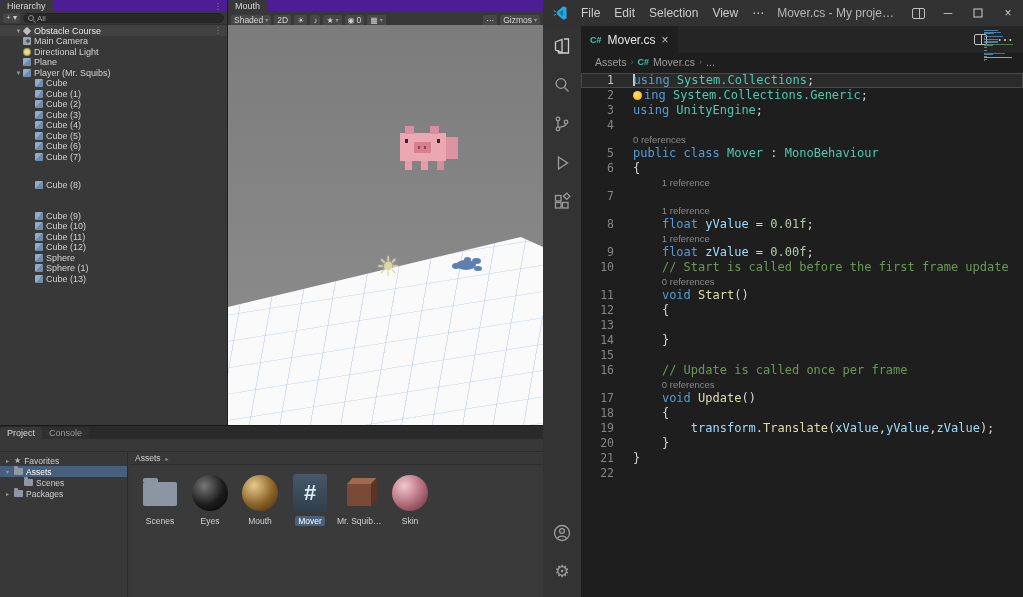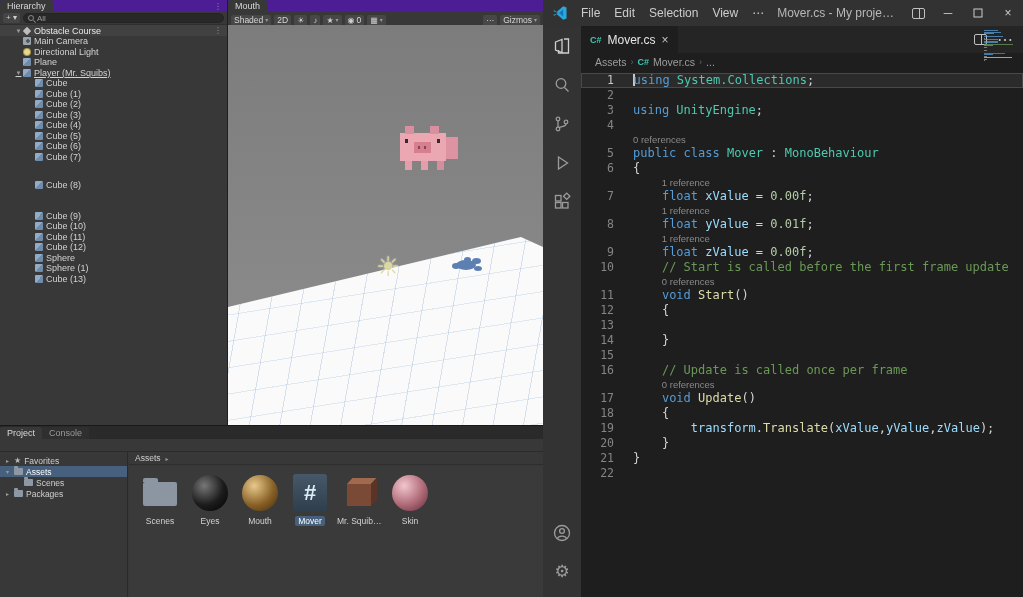--- a/index.html
+++ b/index.html
@@ -215,21 +215,21 @@
             <div class="hrow" style="padding-left: 14px;">
               <span class="harrow"></span>
               <span class="hicon hicon-light"></span>
               <span class="hlabel">Directional Light</span>
             </div>
             <div class="hrow" style="padding-left: 14px;">
               <span class="harrow"></span>
               <span class="hicon hicon-mesh"></span>
               <span class="hlabel">Plane</span>
             </div>
-            <div class="hrow" style="padding-left: 14px; text-decoration: underline;">
+            <div class="hrow" style="padding-left: 14px;">
               <span class="harrow">▼</span>
               <span class="hicon hicon-mesh"></span>
               <span class="hlabel">Player (Mr. Squibs)</span>
             </div>
             <div class="hrow" style="padding-left: 26px;">
               <span class="harrow"></span>
               <span class="hicon hicon-mesh"></span>
               <span class="hlabel">Cube</span>
             </div>
             <div class="hrow" style="padding-left: 26px;">
@@ -556,28 +556,28 @@
       <div class="breadcrumbs">
         <span>Assets</span>
         <span class="bc-sep">›</span>
         <span class="cs-icon">C#</span>
         <span>Mover.cs</span>
         <span class="bc-sep">›</span>
         <span>...</span>
       </div>
       <div class="code">
           <div class="cline current"><span class="gutter">1</span><span class="ccontent"><span class="cursor"></span><span class="tk-k">using</span><span class="tk-p"> </span><span class="tk-t">System.Collections</span><span class="tk-p">;</span></span></div>
-          <div class="cline"><span class="gutter">2</span></div>
+          <div class="cline"><span class="gutter">2</span><span class="ccontent"><span class="bulb"></span><span class="tk-k">ing</span><span class="tk-p"> </span><span class="tk-t">System.Collections.Generic</span><span class="tk-p">;</span></span></div>
           <div class="cline"><span class="gutter">3</span><span class="ccontent"><span class="tk-k">using</span><span class="tk-p"> </span><span class="tk-t">UnityEngine</span><span class="tk-p">;</span></span></div>
           <div class="cline"><span class="gutter">4</span><span class="ccontent"></span></div>
           <div class="codelens" style="padding-left: 52px;">0 references</div>
           <div class="cline"><span class="gutter">5</span><span class="ccontent"><span class="tk-k">public</span><span class="tk-p"> </span><span class="tk-k">class</span><span class="tk-p"> </span><span class="tk-t">Mover</span><span class="tk-p"> : </span><span class="tk-t">MonoBehaviour</span></span></div>
           <div class="cline"><span class="gutter">6</span><span class="ccontent"><span class="tk-p">{</span></span></div>
           <div class="codelens" style="padding-left: 80.8px;">1 reference</div>
-          <div class="cline"><span class="gutter">7</span><span class="ccontent"><span class="tk-p">    </span><span class="tk-k">float</span><span class="tk-p"> </span><span class="tk-v">xValue</span><span class="tk-p"> = </span><span class="tk-n">0.00f</span><span class="tk-p">;</span></span></div>
+          <div class="cline"><span class="gutter">7</span></div>
           <div class="codelens" style="padding-left: 80.8px;">1 reference</div>
           <div class="cline"><span class="gutter">8</span><span class="ccontent"><span class="tk-p">    </span><span class="tk-k">float</span><span class="tk-p"> </span><span class="tk-v">yValue</span><span class="tk-p"> = </span><span class="tk-n">0.01f</span><span class="tk-p">;</span></span></div>
           <div class="codelens" style="padding-left: 80.8px;">1 reference</div>
           <div class="cline"><span class="gutter">9</span><span class="ccontent"><span class="tk-p">    </span><span class="tk-k">float</span><span class="tk-p"> </span><span class="tk-v">zValue</span><span class="tk-p"> = </span><span class="tk-n">0.00f</span><span class="tk-p">;</span></span></div>
           <div class="cline"><span class="gutter">10</span><span class="ccontent"><span class="tk-p">    </span><span class="tk-c">// Start is called before the first frame update</span></span></div>
           <div class="codelens" style="padding-left: 80.8px;">0 references</div>
           <div class="cline"><span class="gutter">11</span><span class="ccontent"><span class="tk-p">    </span><span class="tk-k">void</span><span class="tk-p"> </span><span class="tk-f">Start</span><span class="tk-p">()</span></span></div>
           <div class="cline"><span class="gutter">12</span><span class="ccontent"><span class="tk-p">    {</span></span></div>
           <div class="cline"><span class="gutter">13</span><span class="ccontent"></span></div>
           <div class="cline"><span class="gutter">14</span><span class="ccontent"><span class="tk-p">    }</span></span></div>

